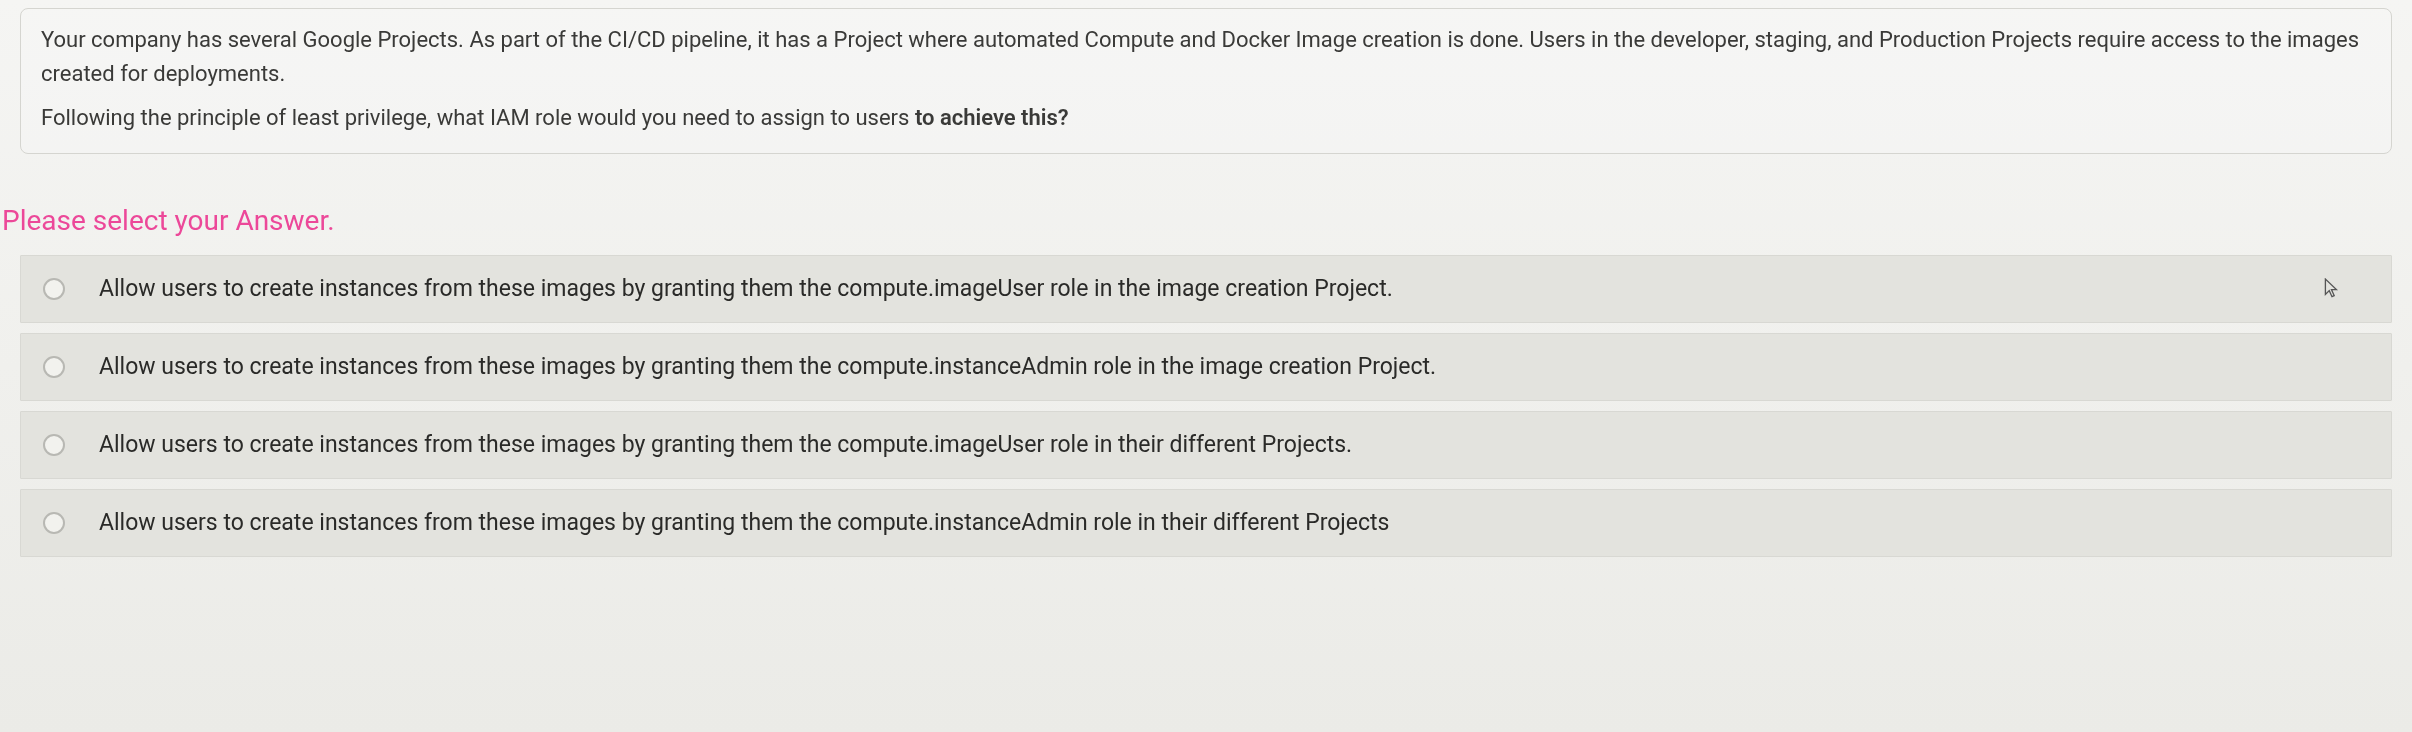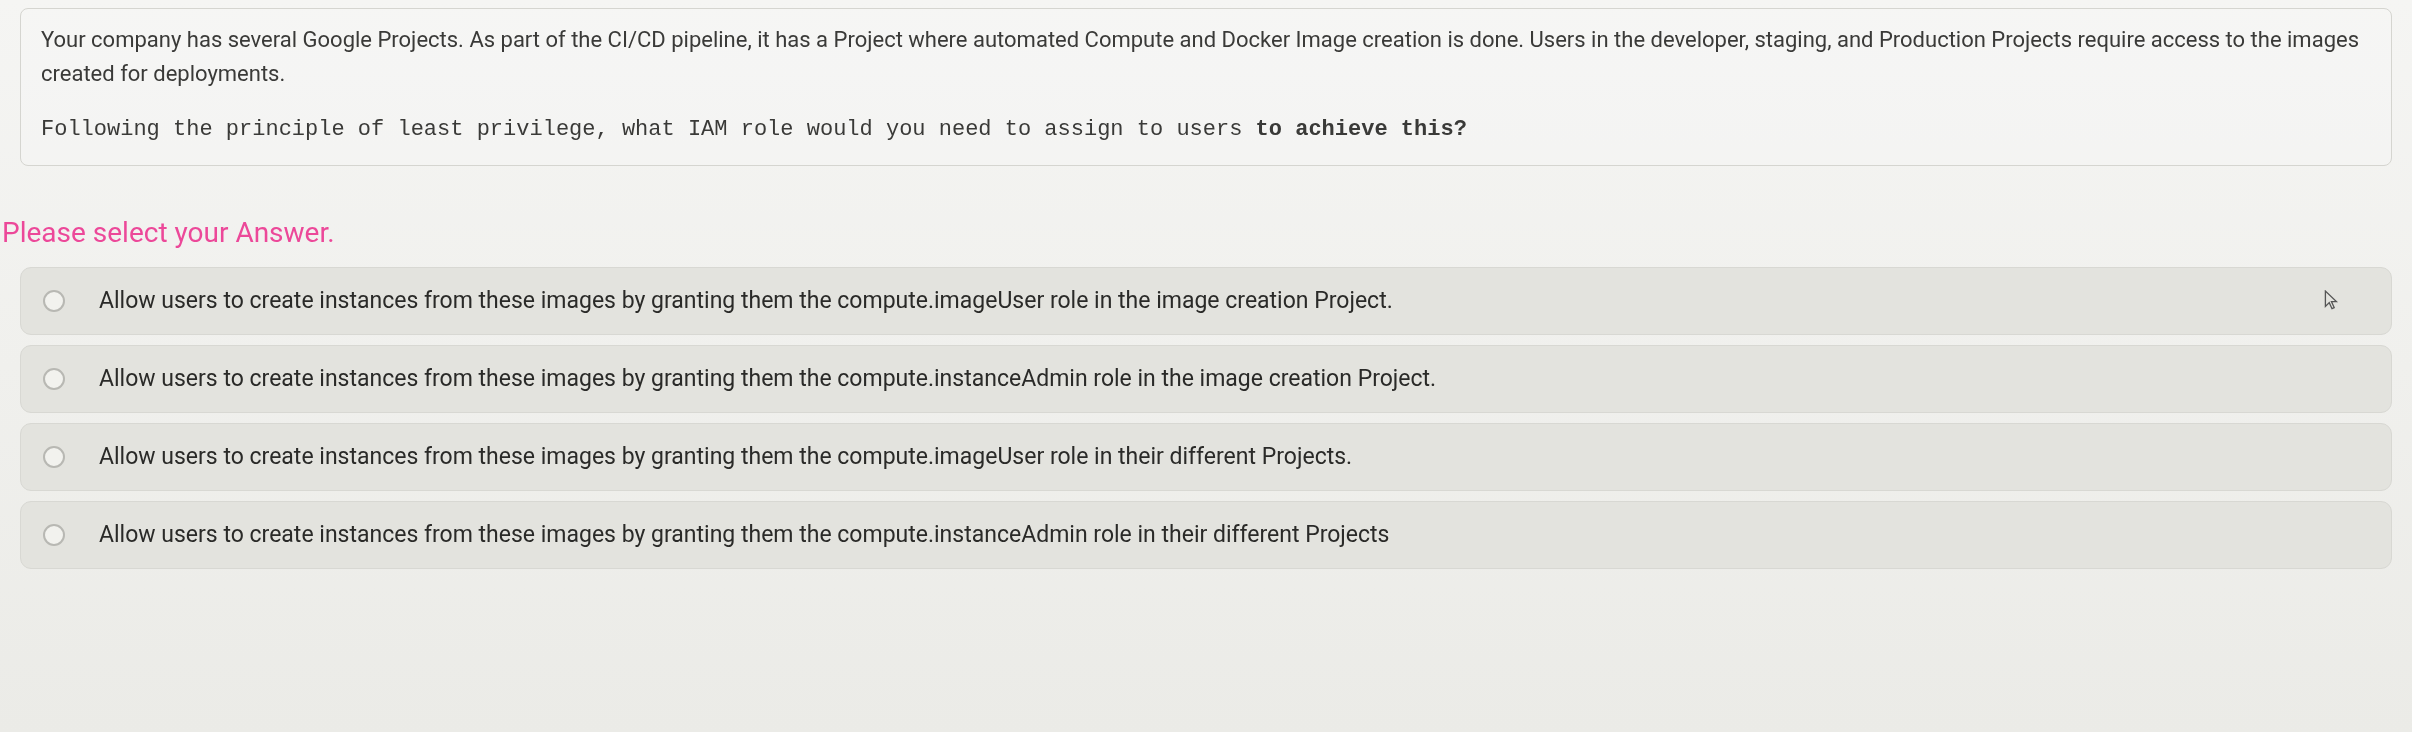--- a/index.html
+++ b/index.html
@@ -25,42 +25,41 @@
     .question-text {
       font-size: 22px;
       line-height: 1.55;
       color: #3a3a38;
       font-weight: 400;
     }
     .question-follow {
       font-size: 22px;
       line-height: 1.55;
       color: #3a3a38;
-      margin-top: 22px;
-      font-family: Liberation Mono, monospace;
+      margin-top: 10px;
     }
     .bold-inline {
       font-weight: 600;
     }
     .prompt-heading {
       font-size: 28px;
       color: #ec4899;
       font-weight: 400;
       margin: 50px 0 18px 0;
       padding-left: 2px;
     }
     .answers {
       margin: 0 20px;
     }
     .answer-row {
       display: flex;
       align-items: center;
       background: #e3e3de;
       border: 1px solid #d8d8d3;
-      border-radius: 11px;
+      border-radius: 1px;
       margin-bottom: 10px;
       padding: 18px 22px;
       position: relative;
     }
     .radio {
       width: 22px;
       height: 22px;
       border: 2px solid #b8b8b3;
       border-radius: 50%;
       background: #f2f2ee;

